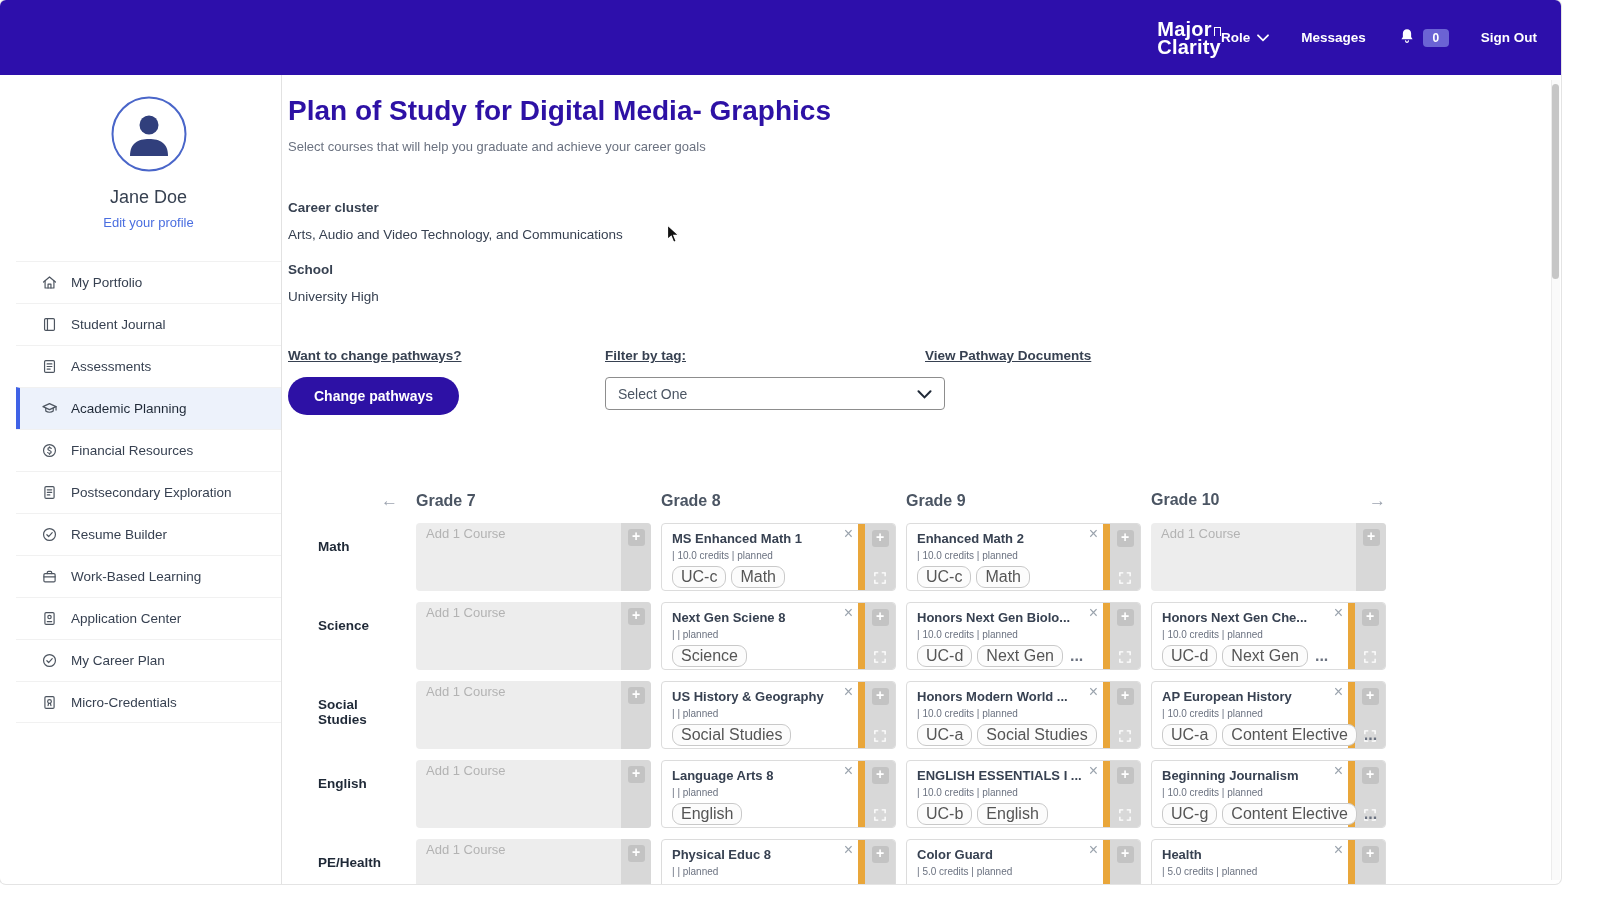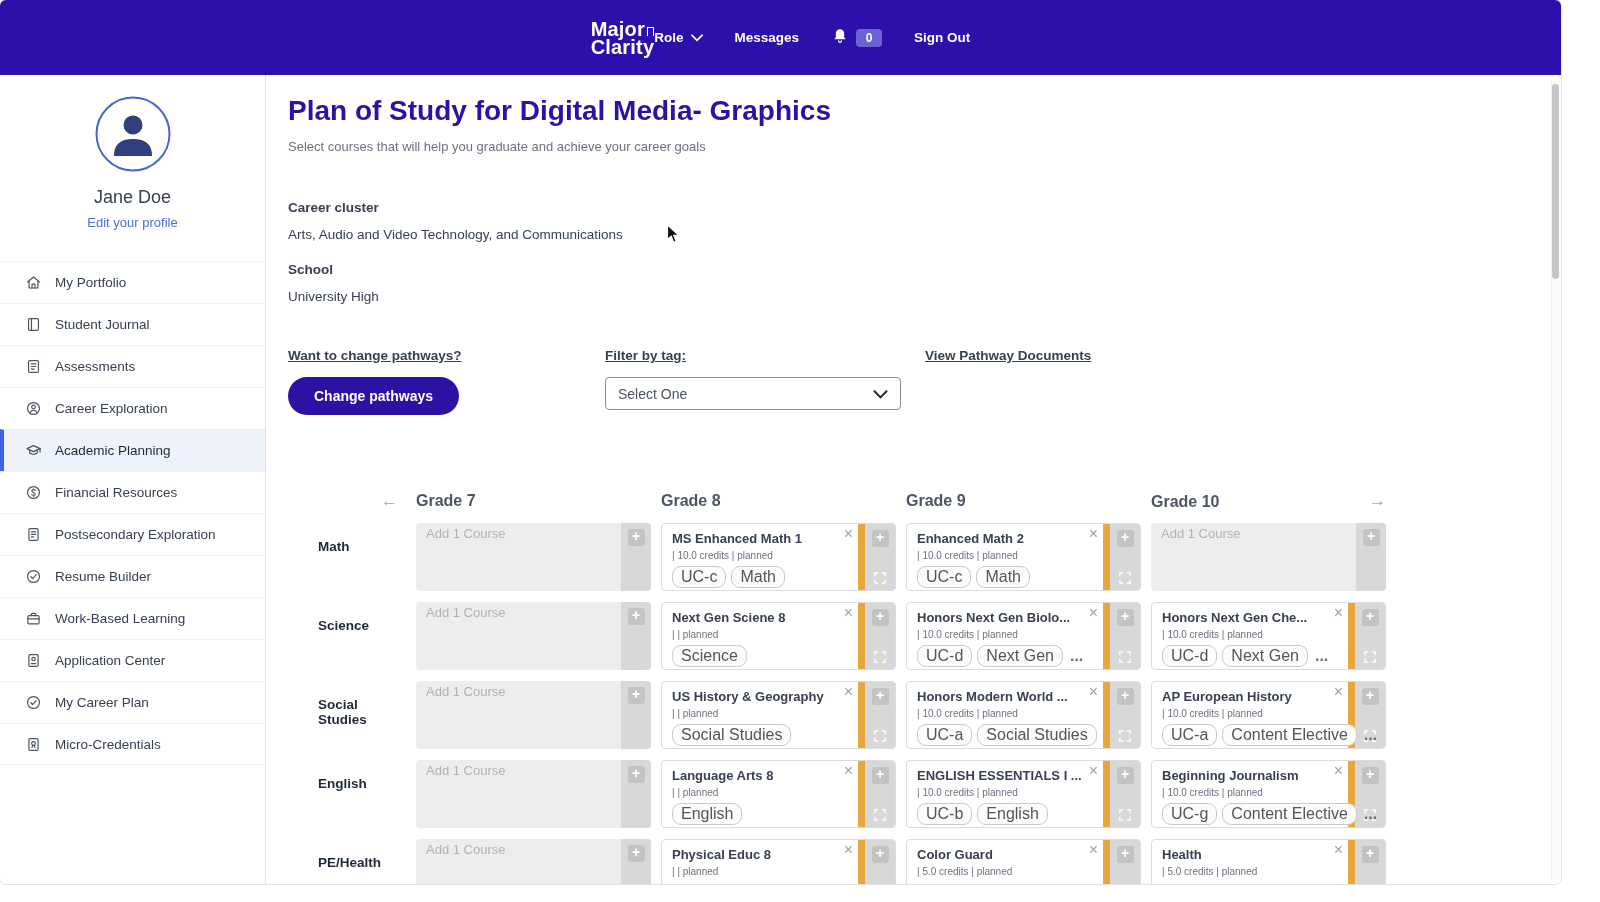--- a/index.html
+++ b/index.html
@@ -6,34 +6,34 @@
   html,body { width:1600px; height:902px; background:#fff; overflow:hidden;
               font-family:"Liberation Sans", sans-serif; position:relative; }
 
   .window { position:absolute; top:0; left:0; width:1561px; height:884px;
             background:#fff; overflow:hidden; border-radius:6px;
             box-shadow:0 0 0 1px #e4e4e4; }
 
   
   .navbar { position:absolute; top:0; left:0; width:100%; height:75px;
             background:#2d0fab; display:flex; align-items:center;
-            justify-content:center; padding:0 24px; z-index:5; }
+            justify-content:flex-end; padding:0 24px; z-index:5; }
   .logo { color:#fff; font-weight:800; font-size:20px; line-height:18px;
           letter-spacing:.2px; cursor:pointer; position:relative; }
   .logo .logo-mark { display:inline-block; width:7px; height:9px;
           border:1.6px solid #fff; border-bottom:none; margin-left:2px; }
   .nav-right { display:flex; align-items:center; gap:32px; color:#fff;
                font-size:13.5px; font-weight:600; }
   .nav-item { display:flex; align-items:center; gap:7px; cursor:pointer; }
   .badge { min-width:26px; height:18px; background:#6b63d4; border-radius:4px;
            color:#fff; font-size:12px; font-weight:700; display:flex;
            align-items:center; justify-content:center; padding:0 6px; }
 
   
-  .sidebar { position:absolute; top:75px; left:0; width:266px; bottom:0;
+  .sidebar { position:absolute; top:75px; left:16px; width:266px; bottom:0;
              background:#fff; border-right:1px solid #e2e2e2; }
   .profile { text-align:center; padding:20px 0 16px 0; }
   .name { font-size:18px; color:#374151; margin-top:10px; }
   .edit { font-size:13px; color:#4a6ee0; margin-top:7px; display:inline-block;
           cursor:pointer; }
   .menu { margin-top:14px; }
   .side-item { display:flex; align-items:center; gap:13px; height:42px;
                padding:0 16px 0 24px; border-top:1px solid #f1f1f1;
                font-size:13.5px; color:#374151; cursor:pointer; }
   .menu .side-item:last-child { border-bottom:1px solid #f1f1f1; }
@@ -51,34 +51,34 @@
   .meta-value { font-size:13.5px; color:#374151; margin-top:12px; }
   .meta-block .meta-label + .meta-value { margin-bottom:20px; }
 
   .controls { margin-top:44px; display:flex; }
   .ctl-col1 { width:317px; } .ctl-col2 { width:320px; }
   .ctl-label { font-size:13.5px; font-weight:700; color:#374151;text-decoration:underline; }
   .btn-primary { margin-top:14px; background:#2d11a5; color:#fff;
                  font-size:14px; font-weight:700; border:none;
                  border-radius:22px; padding:11px 26px; cursor:pointer;
                  font-family:"Liberation Sans", sans-serif; }
-  .select { margin-top:14px; width:296px; height:33px; border:1px solid #8d8d8d;
+  .select { margin-top:14px; width:340px; height:33px; border:1px solid #8d8d8d;
             border-radius:4px; background:#fff; display:flex;
             align-items:center; justify-content:space-between;
             padding:0 12px; font-size:14px; color:#4b5563; cursor:pointer; }
 
   
   .planner { margin-top:76px; }
   .planner-head, .planner-row { display:grid;
         grid-template-columns:118px repeat(4,235px); column-gap:10px; }
   .planner-head { margin-bottom:12px; align-items:center; }
   .head-spacer { text-align:right; padding-right:8px; }
   .head-arrow { color:#9ca3af; font-size:17px; cursor:pointer; }
   .head-cell { font-size:16px; font-weight:700; color:#4b5563;
-               display:flex; justify-content:space-between; align-items:flex-end; }
+               display:flex; justify-content:space-between; align-items:flex-start; }
   .planner-row { margin-bottom:11px; }
   .row-label { font-size:13.5px; font-weight:700; color:#1f2937;
                padding:16px 0 0 30px; }
   .cell { height:68px; border-radius:4px; display:flex; overflow:hidden;
           position:relative; }
   .cell.empty { background:#ededed; }
   .placeholder { flex:1; font-size:13px; color:#b3b3b3; padding:3px 10px; }
   .rail { width:30px; background:#d8d8d8; display:flex; flex-direction:column;
           align-items:center; justify-content:space-between; padding:6px 0; }
   .cell.empty .rail { justify-content:flex-start; }
@@ -175,30 +175,20 @@
         </div>
         <div class="side-item">
           <span class="side-icon">
             <svg width="17" height="17" viewBox="0 0 20 20" fill="none" stroke="#4d5560" stroke-width="1.4" stroke-linecap="round" stroke-linejoin="round">
               <rect x="4.2" y="3" width="11.6" height="14" rx="1.4"></rect>
               <path d="M7.2 7 H12.8 M7.2 10 H12.8 M7.2 13 H10.8"></path>
             </svg>
           </span>
           <span class="side-label">Assessments</span>
         </div>
-        <div class="side-item">
-          <span class="side-icon">
-            <svg width="17" height="17" viewBox="0 0 20 20" fill="none" stroke="#4d5560" stroke-width="1.4" stroke-linecap="round" stroke-linejoin="round">
-              <circle cx="10" cy="10" r="7"></circle>
-              <circle cx="10" cy="8.2" r="2.1"></circle>
-              <path d="M6 14.6 C6.9 12.7 8.3 11.9 10 11.9 C11.7 11.9 13.1 12.7 14 14.6"></path>
-            </svg>
-          </span>
-          <span class="side-label">Career Exploration</span>
-        </div>
         <div class="side-item active">
           <span class="side-icon">
             <svg width="17" height="17" viewBox="0 0 20 20" fill="none" stroke="#4d5560" stroke-width="1.4" stroke-linecap="round" stroke-linejoin="round">
               <path d="M2.3 7.8 L10 4.3 L17.7 7.8 L10 11.3 Z"></path>
               <path d="M5.6 9.6 V12.9 C5.6 12.9 7.2 14.4 10 14.4 C12.8 14.4 14.4 12.9 14.4 12.9 V9.6"></path>
               <path d="M17.7 7.8 V11.8"></path>
             </svg>
           </span>
           <span class="side-label">Academic Planning</span>
         </div>

